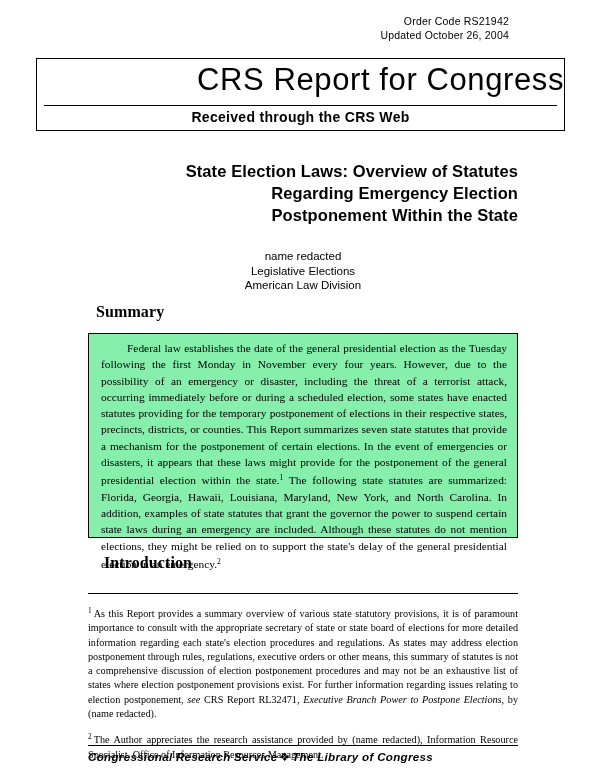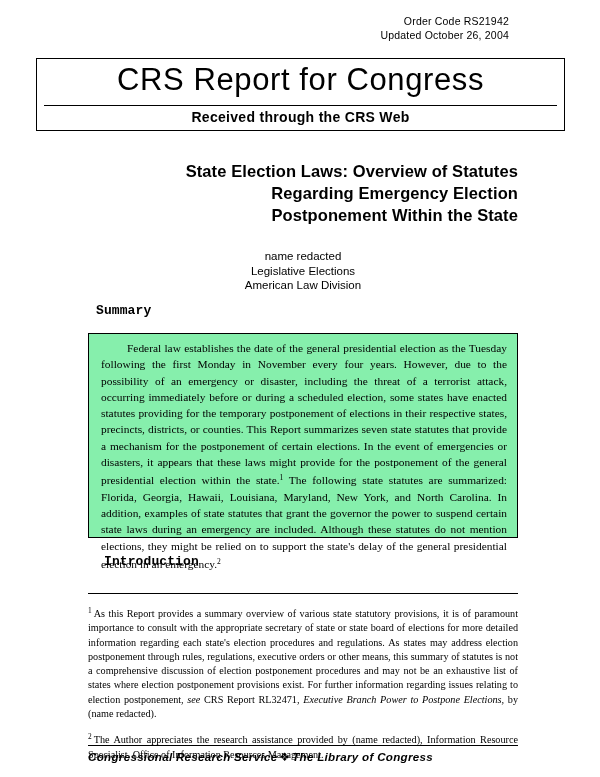--- a/index.html
+++ b/index.html
@@ -44,21 +44,21 @@
     width: 529px;
     height: 73px;
     border: 1.6px solid #000;
     box-sizing: border-box;
     background: #fff;
   }
   .banner-title {
     position: absolute;
     left: 0; right: 0;
     top: 1px;
-    text-align: center;
+    text-align: right;
     font-family: "Liberation Sans", "DejaVu Sans", sans-serif;
     font-size: 31px;
     font-weight: 400;
     letter-spacing: 0.6px;
     line-height: 40px;
     color: #000;
   }
   .banner-rule {
     position: absolute;
     left: 7px;
@@ -103,23 +103,23 @@
     width: 430px;
     text-align: center;
     font-family: "Liberation Sans", "DejaVu Sans", sans-serif;
     font-size: 11.5px;
     line-height: 14.5px;
   }
 
   
   .section-heading {
     position: absolute;
-    font-family: Liberation Mono, monospace;
+    font-family: Liberation Serif, serif;
     font-weight: bold;
-    font-size: 13px;
+    font-size: 16px;
     letter-spacing: 0.1px;
   }
   .heading-summary { left: 96px; top: 303px; }
   .heading-intro   { left: 104px; top: 554px; }
 
   
   .summary-box {
     position: absolute;
     left: 88px;
     top: 333px;

